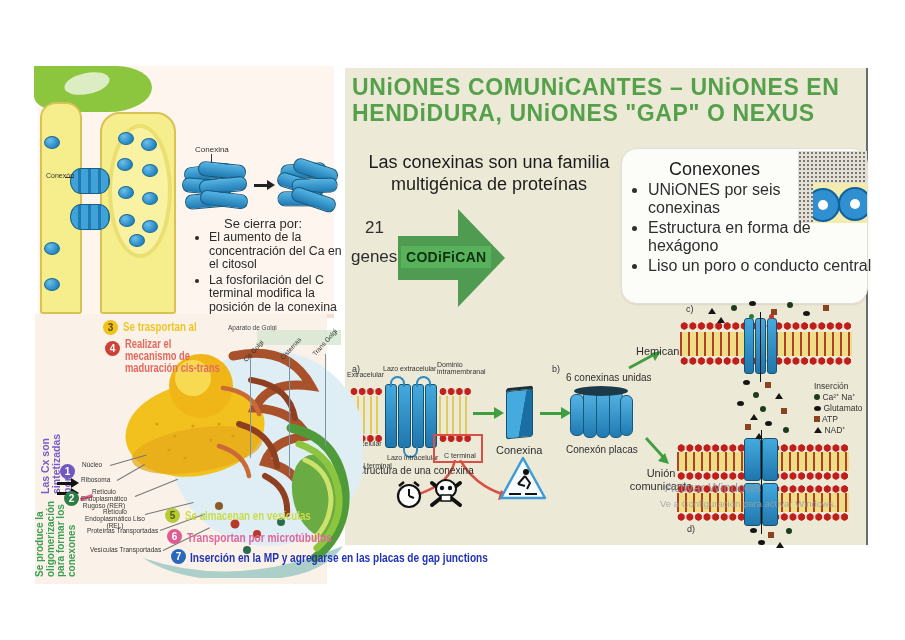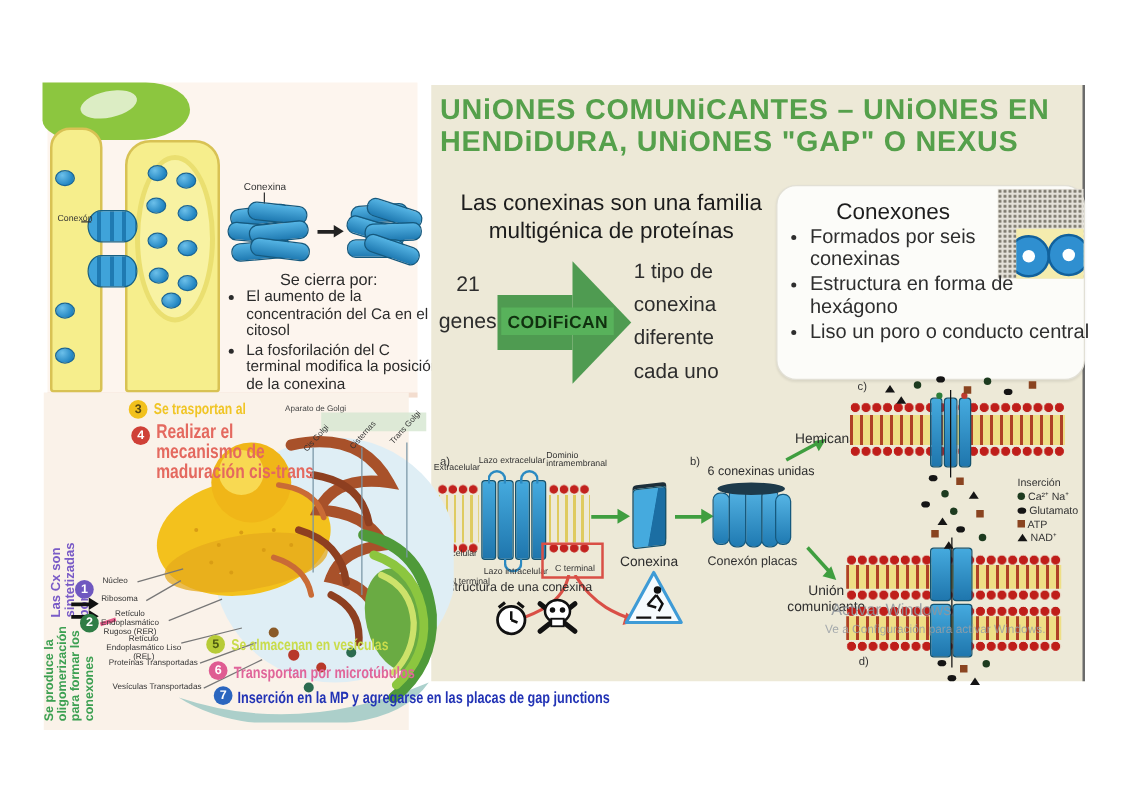--- a/index.html
+++ b/index.html
@@ -13,21 +13,21 @@
   #fig1{left:38px;top:66px;width:296px;height:248px;background:#fdf5ee;border-bottom:4px solid #f3ddcf;}
   .slab{background:#f6ee8c;border:2px solid #d8c254;}
   .bdot{position:absolute;width:14px;height:11px;border-radius:50%;
         background:radial-gradient(circle at 35% 30%,#6cc0ea,#2386c2 70%);border:1px solid #1a6596;}
   .bridge{position:absolute;height:24px;border:1.5px solid #176084;border-radius:11px/50%;
         background:repeating-linear-gradient(90deg,#3fa3da 0 7px,#1f7ab2 7px 10px);}
   .cyl{position:absolute;height:13px;border-radius:7px;border:1px solid #15597e;
         background:linear-gradient(180deg,#55b4e4,#1f7ab2);}
   .f1txt{color:#2b2b2b;}
   #fig1 ul{margin:0;padding-left:15px;}
-  #fig1 li{margin:0 0 2px 4px;}
+  #fig1 li{margin:0 0 2px 16px;}
 
   
   #cream{left:345px;top:68px;width:521px;height:477px;background:#ede9d7;border-right:2px solid #6b6b6b;}
   .title{font-weight:bold;color:#55a04b;font-size:23px;letter-spacing:.6px;line-height:1.12;white-space:nowrap;}
   .box{background:#fcfcf9;border:1px solid #e2e0d6;border-radius:16px;box-shadow:0 1px 2px rgba(0,0,0,.08);}
   .stipple{background-color:#e3e0d8;background-image:radial-gradient(#7d796e 1px,transparent 1.5px);background-size:4px 4px;}
   .donut{position:absolute;width:30px;height:30px;border-radius:50%;background:#2f8fd0;border:2px solid #11619c;}
   .donut::after{content:"";position:absolute;left:10px;top:10px;width:10px;height:10px;border-radius:50%;background:#fff;}
 
   
@@ -145,38 +145,32 @@
     <div class="a" style="left:0;top:106px;width:288px;text-align:center;font-size:18px;color:#1c1c1c;">multigénica de proteínas</div>
     <div class="a" style="left:0;top:84px;width:288px;text-align:center;font-size:18px;color:#1c1c1c;">Las conexinas son una familia</div>
 
     <div class="a" style="left:20px;top:150px;font-size:17px;color:#2d2d2d;">21</div>
     <div class="a" style="left:6px;top:179px;font-size:17px;color:#2d2d2d;">genes</div>
 
     <div class="a" style="left:53px;top:168px;width:60px;height:44px;background:#4f9b51;"></div>
     <div class="a" style="left:113px;top:141px;width:0;height:0;border-top:49px solid transparent;border-bottom:49px solid transparent;border-left:47px solid #4f9b51;"></div>
     <div class="a" style="left:56px;top:178px;background:#58b25b;color:#10310f;font-weight:bold;font-size:14px;padding:3px 5px;letter-spacing:.3px;">CODiFiCAN</div>
 
-    <div class="a" style="left:162px;top:136px;font-size:16.5px;color:#2d2d2d;line-height:1.62;">
-      <div>1 tipo de</div>
-      <div>conexina</div>
-      <div>diferente</div>
-      <div>cada uno</div>
-    </div>
 
     <div class="a box" style="left:276px;top:80px;width:245px;height:154px;">
       <div class="a" style="right:0;top:2px;width:69px;height:72px;overflow:hidden;">
         <div class="stipple" style="width:69px;height:72px;"></div>
         <div class="a" style="left:15px;top:32px;width:54px;height:40px;background:#f4ecae;overflow:hidden;">
           <span class="donut" style="left:-7px;top:5px;"></span>
           <span class="donut" style="left:25px;top:4px;"></span>
         </div>
       </div>
       <div class="a" style="left:0;top:10px;width:185px;text-align:center;font-size:18px;color:#1d1d1d;">Conexones</div>
       <ul class="a" style="left:8px;top:32px;width:228px;margin:0;padding-left:18px;font-size:16px;color:#2e2e2e;line-height:1.12;">
-        <li style="width:150px;margin-bottom:2px;">Formados por seis conexinas</li>
+        <li style="width:150px;margin-bottom:2px;">UNiONES por seis conexinas</li>
         <li style="margin-bottom:2px;">Estructura en forma de hexágono</li>
         <li>Liso un poro o conducto central</li>
       </ul>
     </div>
 
     <div class="a t9" style="left:7px;top:296px;">a)</div>
 
     <div class="a" style="left:5px;top:316px;width:122px;height:68px;">
       <div class="a" style="left:0;top:3px;width:33px;">
         <div class="liprow"></div>
@@ -383,21 +377,21 @@
       <circle cx="124" cy="222" r="4" fill="#2c6b4f"></circle>
       <circle cx="158" cy="194" r="4" fill="#2c6b4f"></circle>
       <circle cx="96" cy="178" r="4" fill="#8a5a28"></circle>
     </svg>
 
     <div class="stepc" style="left:68px;top:6px;background:#f2c11c;color:#5a4a10;">3</div>
     <div class="steptxt" style="left:88px;top:6px;font-size:12.5px;color:#f0c525;"><span class="cx">Se trasportan al</span></div>
     <div class="a" style="left:193px;top:10px;font-size:6.5px;color:#444;white-space:nowrap;"><span>Aparato de Golgi</span></div>
 
     <div class="stepc" style="left:70px;top:27px;background:#cf4037;">4</div>
-    <div class="steptxt" style="left:90px;top:24px;font-size:16px;color:#e4695f;line-height:1.0;">
+    <div class="steptxt" style="left:90px;top:24px;font-size:12px;color:#e4695f;line-height:1.0;">
       <div><span class="cx">Realizar el</span></div>
       <div><span class="cx">mecanismo de</span></div>
       <div><span class="cx">maduración cis-trans</span></div>
     </div>
 
     <div class="a" style="left:222px;top:16px;width:84px;height:15px;background:#d7e8d2;opacity:.85;"></div>
     <div class="golbl" style="left:212px;top:42px;"><span>Cis Golgi</span></div>
     <div class="golbl" style="left:249px;top:40px;"><span>Cisternas</span></div>
     <div class="golbl" style="left:281px;top:36px;"><span>Trans Golgi</span></div>
     <div class="goline" style="left:215px;top:44px;height:100px;"></div>

